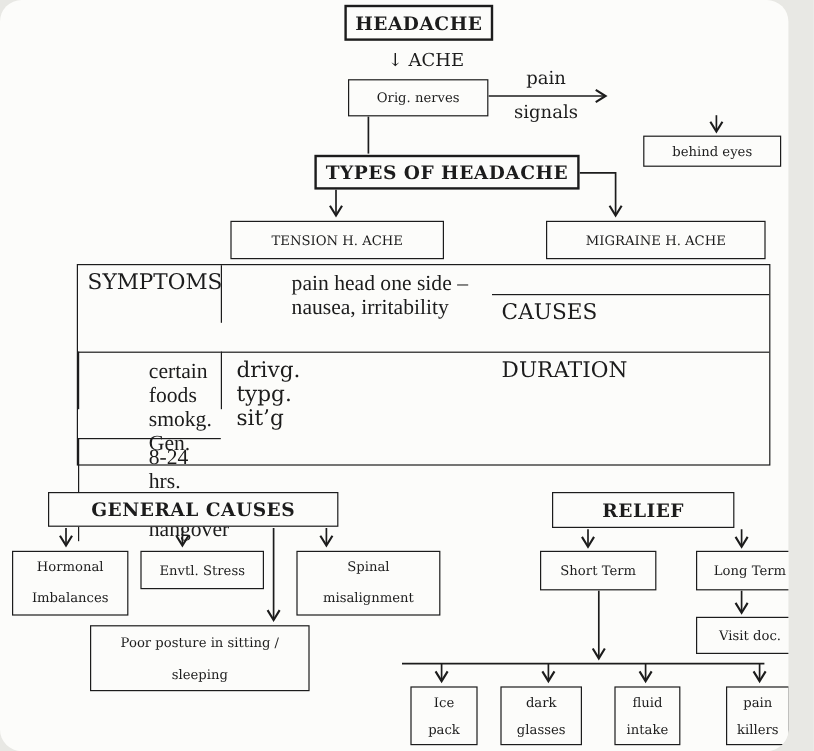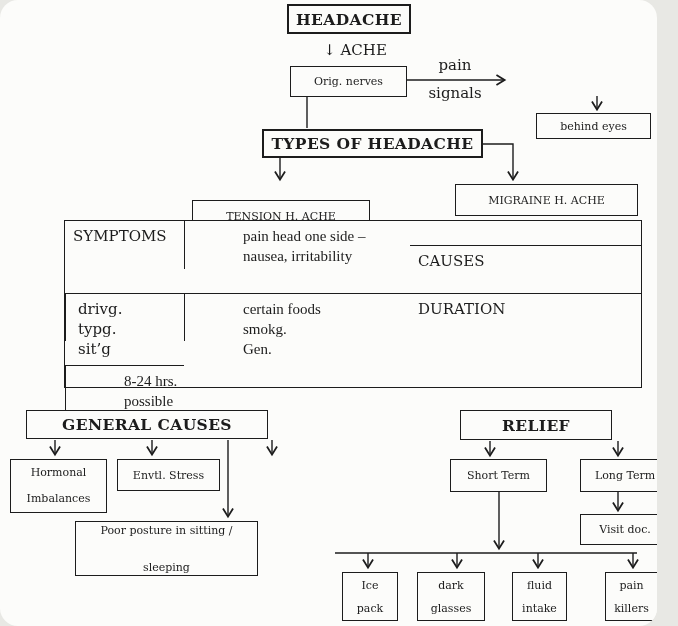--- a/index.html
+++ b/index.html
@@ -17,31 +17,31 @@
     white-space:pre-line;
   }
   .bold{font-weight:bold;letter-spacing:.4px;font-size:15.5px;}
   .thick{border-width:2px;}
   .lbl{
     position:absolute;font-size:15px;line-height:18px;
     text-align:center;white-space:pre-line;
   }
   .lh26{line-height:26px;}
   .lh23{line-height:23px;}
-  .lh27{line-height:37px;}
+  .lh27{line-height:27px;}
   
   #cmp-table{
     position:absolute;left:64px;top:220px;width:578px;height:168px;
     box-sizing:border-box;border:1.6px solid #1c1c1c;background:#fcfcfa;
     display:grid;grid-template-columns:119px 226px 1fr;
     grid-template-rows:48px 72px 1fr;
   }
   #cmp-table .cell{
     box-sizing:border-box;padding:5px 4px 0 8px;
-    font-size:15px;line-height:20px;white-space:pre-line;
+    font-size:18px;line-height:20px;white-space:pre-line;
   }
   #cmp-table .c2{border-left:1.6px solid #1c1c1c;padding-left:12px;}
   #cmp-table .c3{border-left:1.6px solid #1c1c1c;padding-left:58px;font-family:Liberation Serif, serif;}
   #cmp-table .r2,#cmp-table .r3{border-top:1.6px solid #1c1c1c;margin-top:24px;}
   svg.overlay{position:absolute;left:0;top:0;pointer-events:none;}
 </style>
 </head>
 <body>
 
 <div id="stage">
@@ -77,43 +77,45 @@
   <div class="box bold thick" style="left:287px;top:4px;width:124px;height:30px">HEADACHE</div>
   <div class="lbl" style="left:310px;top:41px;width:90px">↓ ACHE</div>
 
   <div class="box" style="left:290px;top:66px;width:117px;height:31px">Orig. nerves</div>
   <div class="lbl" style="left:415px;top:56px;width:80px">pain</div>
   <div class="lbl" style="left:415px;top:84px;width:80px">signals</div>
 
   <div class="box" style="left:536px;top:113px;width:115px;height:26px">behind eyes</div>
 
   <div class="box bold thick" style="left:262px;top:129px;width:221px;height:29px">TYPES OF HEADACHE</div>
-  <div class="box" style="left:192px;top:200px;width:178px;height:32px">TENSION H. ACHE</div>
+  <div class="box" style="left:192px;top:184px;width:178px;height:32px">TENSION H. ACHE</div>
   <div class="box" style="left:455px;top:184px;width:183px;height:32px">MIGRAINE H. ACHE</div>
 
   <div id="cmp-table">
     <div class="cell c1 r1">SYMPTOMS</div>
     <div class="cell c3 r1">pain head one side –
 nausea, irritability</div>
     <div class="cell c1 r2">CAUSES</div>
+    <div class="cell c3 r2">certain foods
+smokg.
+Gen.</div>
     <div class="cell c2 r2">drivg.
 typg.
 sit’g</div>
-    <div class="cell c3 r2">certain foods
-smokg.
-Gen.</div>
     <div class="cell c1 r3">DURATION</div>
     <div class="cell c3 r3">8-24 hrs.
 possible hangover</div>
   </div>
 
-  <div class="box bold" style="left:26px;top:410px;width:242px;height:29px">GENERAL CAUSES</div>
+  <div class="box bold" style="left:40px;top:410px;width:242px;height:29px">GENERAL CAUSES</div>
   <div class="box lh26" style="left:10px;top:459px;width:97px;height:54px">Hormonal
 Imbalances</div>
   <div class="box" style="left:117px;top:459px;width:103px;height:32px">Envtl. Stress</div>
+  <div class="box lh26" style="left:247px;top:459px;width:120px;height:54px">Spinal
+misalignment</div>
   <div class="box lh27" style="left:75px;top:521px;width:183px;height:55px">Poor posture in sitting /
 sleeping</div>
 
   <div class="box bold" style="left:460px;top:410px;width:152px;height:30px">RELIEF</div>
   <div class="box" style="left:450px;top:459px;width:97px;height:33px">Short Term</div>
   <div class="box" style="left:580px;top:459px;width:90px;height:33px">Long Term</div>
   <div class="box" style="left:580px;top:514px;width:90px;height:31px">Visit doc.</div>
 
   <div class="box lh23" style="left:342px;top:572px;width:56px;height:49px">Ice
 pack</div>

